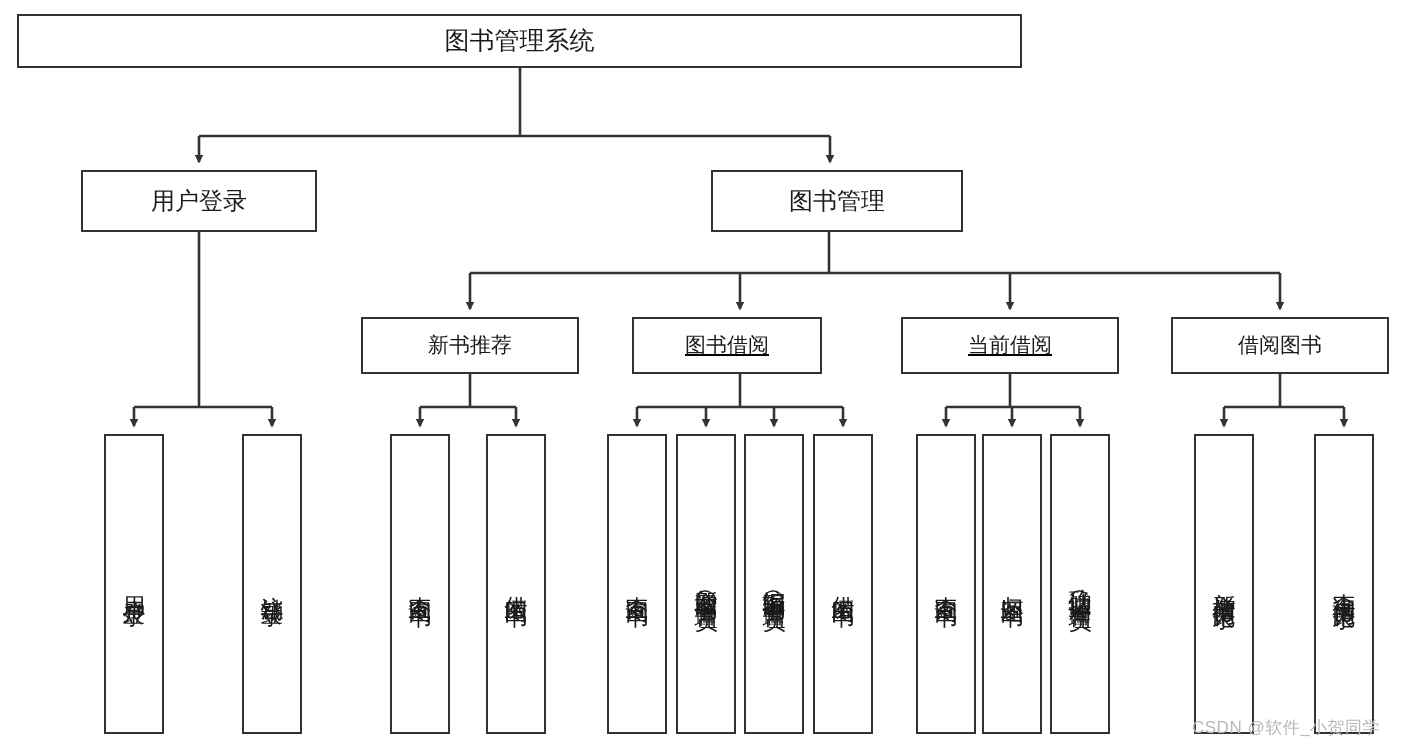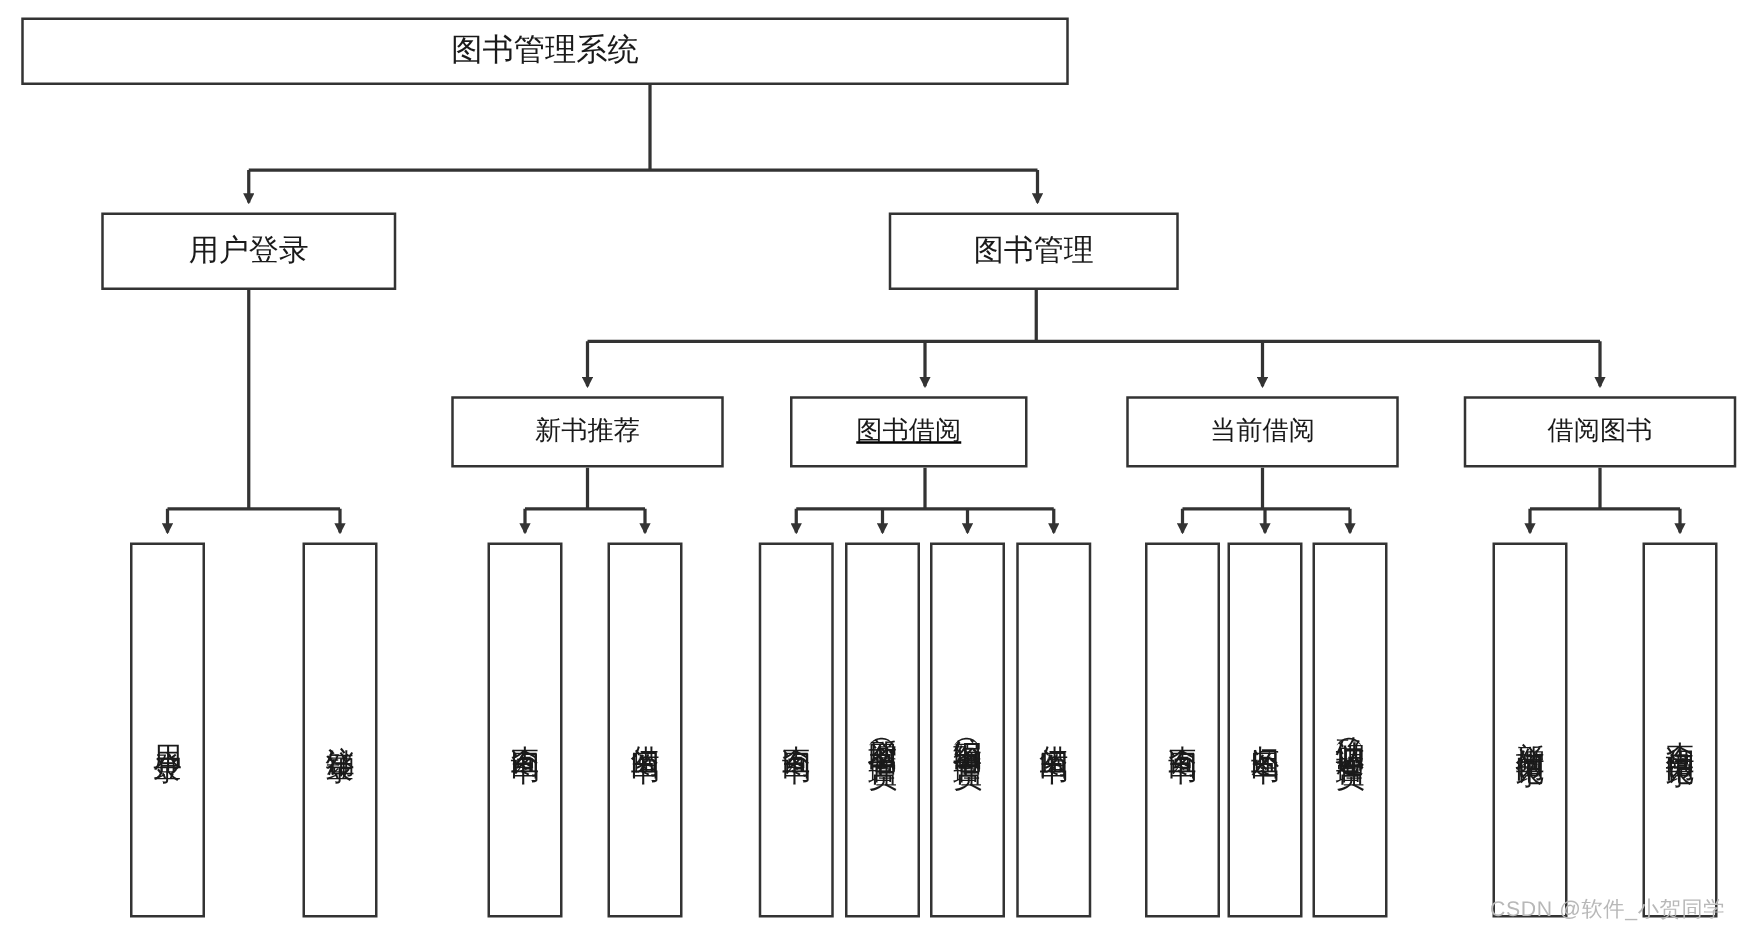--- a/index.html
+++ b/index.html
@@ -107,38 +107,38 @@
       <path d="M1012,407 L1012,426" marker-end="url(#arrowhead)"></path>
       <path d="M1080,407 L1080,426" marker-end="url(#arrowhead)"></path>
 
       <path d="M1280,374 L1280,407"></path>
       <path d="M1224,407 L1344,407"></path>
       <path d="M1224,407 L1224,426" marker-end="url(#arrowhead)"></path>
       <path d="M1344,407 L1344,426" marker-end="url(#arrowhead)"></path>
     </g>
   </svg>
 
-  <div class="nodebox lvl0" style="left:17px; top:14px; width:838px; height:54px;">
+  <div class="nodebox lvl0" style="left:17px; top:14px; width:1005px; height:54px;">
     <span class="label">图书管理系统</span>
   </div>
 
   <div class="nodebox lvl1" style="left:81px; top:170px; width:236px; height:62px;">
     <span class="label">用户登录</span>
   </div>
-  <div class="nodebox lvl1" style="left:711px; top:170px; width:232px; height:62px;">
+  <div class="nodebox lvl1" style="left:711px; top:170px; width:252px; height:62px;">
     <span class="label">图书管理</span>
   </div>
 
   <div class="nodebox lvl2" style="left:361px; top:317px; width:218px; height:57px;">
     <span class="label">新书推荐</span>
   </div>
   <div class="nodebox lvl2" style="left:632px; top:317px; width:190px; height:57px;text-decoration:underline;">
     <span class="label">图书借阅</span>
   </div>
-  <div class="nodebox lvl2" style="left:901px; top:317px; width:218px; height:57px;">
+  <div class="nodebox lvl2" style="left:901px; top:317px; width:218px; height:57px;text-decoration:underline;">
     <span class="label">当前借阅</span>
   </div>
   <div class="nodebox lvl2" style="left:1171px; top:317px; width:218px; height:57px;">
     <span class="label">借阅图书</span>
   </div>
 
   <div class="nodebox leaf" style="left:104px; top:434px; width:60px; height:300px;">
     <span class="label">用户登录</span>
   </div>
   <div class="nodebox leaf" style="left:242px; top:434px; width:60px; height:300px;">

